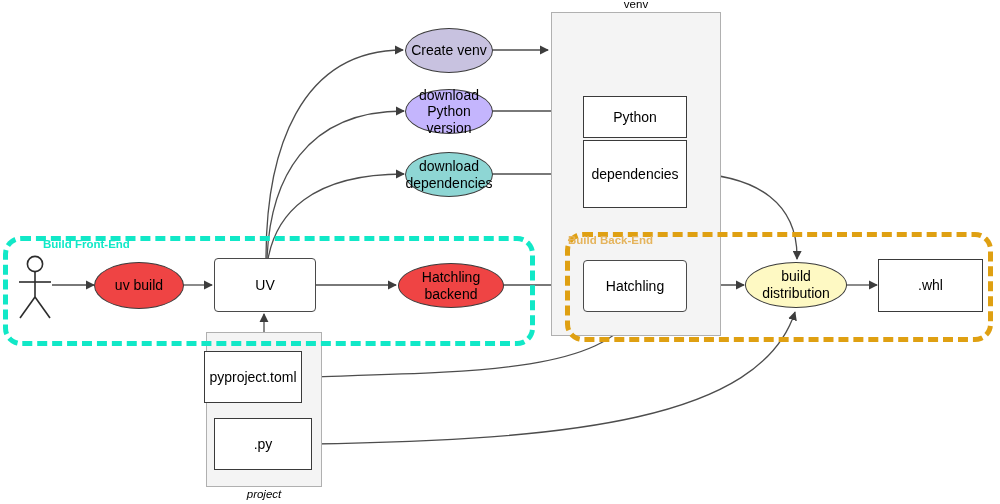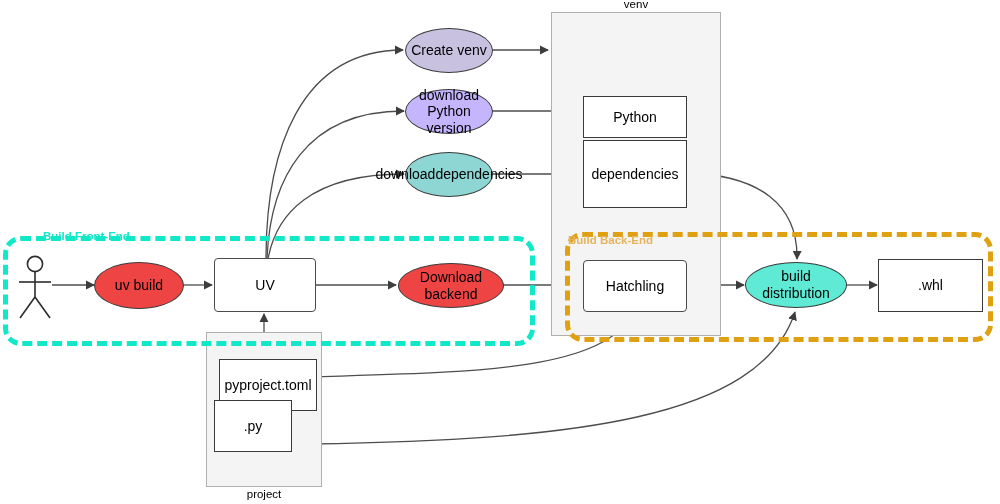--- a/index.html
+++ b/index.html
@@ -66,21 +66,21 @@
   }
   
   .ellipse {
     border-radius: 50%;
     border: 1.1px solid #3c3c3c;
     background: #ef4444;
   }
   .ell-purple { background: #c8c2e0; }
   .ell-blue   { background: #c4b5fd; }
   .ell-teal   { background: #8ed6d4; }
-  .ell-orange { background: #5eead4; }
+  .ell-orange { background: #fef9c3; }
 
   
   .group {
     position: absolute;
     box-sizing: border-box;
     border-style: dashed;
     border-width: 5px;
     border-radius: 18px;
     background: transparent;
     z-index: 3;
@@ -105,21 +105,21 @@
 </style>
 </head>
 <body>
 
 <div id="canvas">
 
   <div class="container-box" style="left:551px; top:12px; width:170px; height:324px;"></div>
   <div class="container-label" style="left:551px; top:-2px; width:170px;">venv</div>
 
   <div class="container-box" style="left:206px; top:332px; width:116px; height:155px;"></div>
-  <div class="container-label" style="left:206px; top:488px; width:116px;">project</div>
+  <div class="container-label" style="left:206px; top:488px; width:116px;font-style:italic;">project</div>
 
   <svg id="edges" viewBox="0 0 1000 504" xmlns="http://www.w3.org/2000/svg">
     <defs>
       <marker id="arrow" viewBox="0 0 10 10" refX="9" refY="5" markerWidth="7" markerHeight="7" orient="auto-start-reverse">
         <path d="M 0 0 L 10 5 L 0 10 z" fill="#3d3d3d"></path>
       </marker>
     </defs>
     <g fill="none" stroke="#4d4d4d" stroke-width="1.3" marker-end="url(#arrow)">
 
       <path d="M 52 285 L 94 285"></path>
@@ -154,21 +154,21 @@
 
       <path d="M 311 444 C 570 440 760 420 795 312"></path>
     </g>
 
     <g fill="none" stroke="#4d4d4d" stroke-width="1.3">
       <path d="M 264 360 L 264 332"></path>
     </g>
   </svg>
 
   <div class="group group-front" style="left:3px; top:236px; width:532px; height:110px;"></div>
-  <div class="group-label glabel-front" style="left:6px; top:230px;padding-left:37px;">Build Front-End</div>
+  <div class="group-label glabel-front" style="left:6px; top:238px;padding-left:37px;">Build Front-End</div>
 
   <div class="group group-back" style="left:565px; top:232px; width:428px; height:110px;"></div>
   <div class="group-label glabel-back" style="left:568px; top:234px;">Build Back-End</div>
 
   <div class="actor" style="left:13px; top:255px; width:44px; height:66px;">
     <svg width="44" height="66" viewBox="0 0 44 66" xmlns="http://www.w3.org/2000/svg">
       <circle cx="22" cy="9" r="7.6" fill="#ffffff" stroke="#2c2c2c" stroke-width="1.6"></circle>
       <line x1="22" y1="17" x2="22" y2="42" stroke="#2c2c2c" stroke-width="1.6"></line>
       <line x1="6" y1="27" x2="38" y2="27" stroke="#2c2c2c" stroke-width="1.6"></line>
       <line x1="22" y1="42" x2="7" y2="63" stroke="#2c2c2c" stroke-width="1.6"></line>
@@ -178,33 +178,33 @@
 
   <div class="node ellipse" style="left:94px; top:262px; width:90px; height:47px;">
     <span>uv build</span>
   </div>
 
   <div class="node rrect" style="left:214px; top:258px; width:102px; height:54px;">
     <span>UV</span>
   </div>
 
   <div class="node ellipse" style="left:398px; top:263px; width:106px; height:45px;">
-    <span>Download backend</span>
+    <span>Hatchling backend</span>
   </div>
 
   <div class="node ellipse ell-purple" style="left:405px; top:28px; width:88px; height:45px;">
     <span>Create venv</span>
   </div>
 
   <div class="node ellipse ell-blue" style="left:405px; top:89px; width:88px; height:45px; flex-direction:column;">
     <span>download Python</span>
     <span>version</span>
   </div>
 
-  <div class="node ellipse ell-teal" style="left:405px; top:152px; width:88px; height:45px; flex-direction:row;">
+  <div class="node ellipse ell-teal" style="left:405px; top:152px; width:88px; height:45px; flex-direction:column;">
     <span>download</span>
     <span>dependencies</span>
   </div>
 
   <div class="node rect" style="left:583px; top:96px; width:104px; height:42px;">
     <span>Python</span>
   </div>
 
   <div class="node rect" style="left:583px; top:140px; width:104px; height:68px;">
     <span>dependencies</span>
@@ -215,21 +215,21 @@
   </div>
 
   <div class="node ellipse ell-orange" style="left:745px; top:262px; width:102px; height:46px;">
     <span>build distribution</span>
   </div>
 
   <div class="node rect" style="left:878px; top:259px; width:105px; height:53px;">
     <span>.whl</span>
   </div>
 
-  <div class="node rect" style="left:219px; top:351px; width:98px; height:52px;margin-top:8px;">
+  <div class="node rect" style="left:204px; top:351px; width:98px; height:52px;">
     <span>pyproject.toml</span>
   </div>
 
-  <div class="node rect" style="left:214px; top:400px; width:78px; height:52px;">
+  <div class="node rect" style="left:214px; top:418px; width:98px; height:52px;">
     <span>.py</span>
   </div>
 
 </div>
 
 </body></html>

